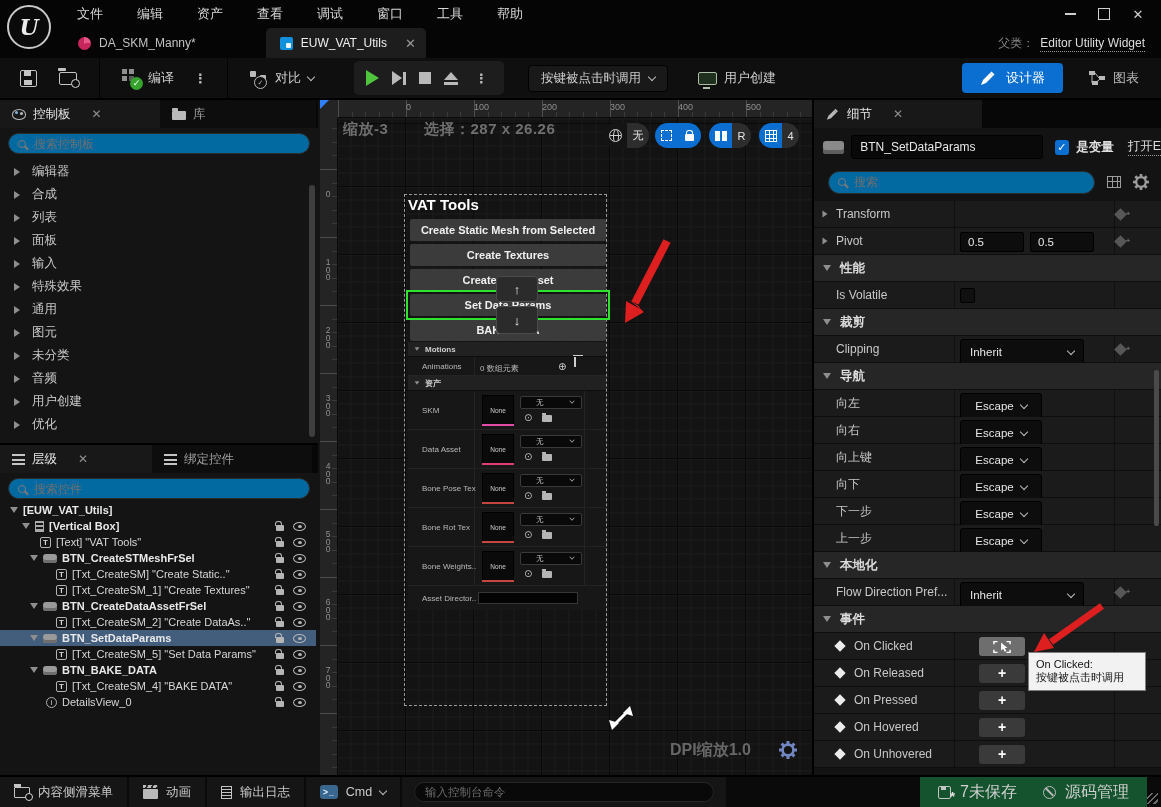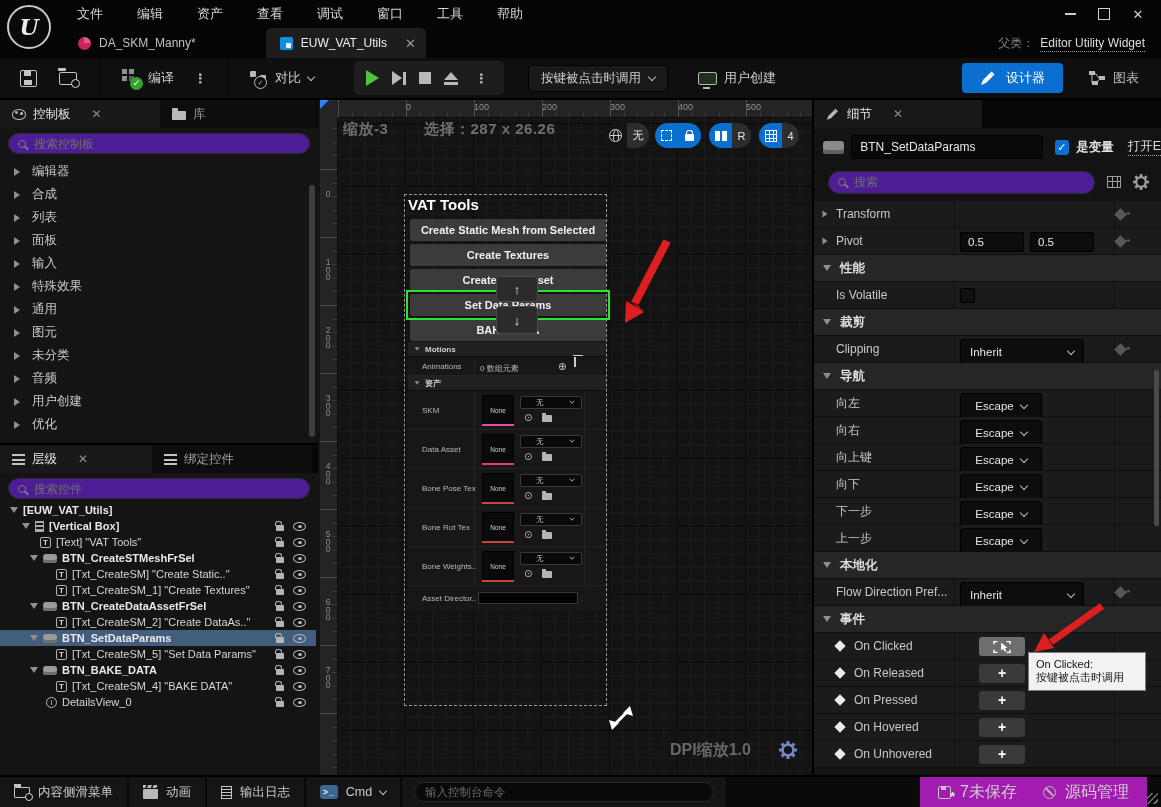--- a/index.html
+++ b/index.html
@@ -69,21 +69,21 @@
 .chev{display:inline-block;width:6px;height:6px;border-right:1.7px solid #bdbdbd;border-bottom:1.7px solid #bdbdbd;transform:rotate(45deg);margin-top:-3px}
 .rightgrp{margin-left:auto;display:flex;align-items:center;gap:26px;margin-right:8px}
 .designerbtn{display:flex;align-items:center;gap:9px;background:#0b6fd2;border-radius:4px;height:30px;padding:0 18px;font-size:13px;color:#fff}
 .graphbtn{display:flex;align-items:center;gap:8px;font-size:13px;color:#b9b9b9}
 
 
 .tabstrip{display:flex;background:#070707;height:28px;align-items:flex-end}
 .ptab{display:flex;align-items:center;gap:7px;height:28px;padding:0 12px;font-size:12.5px;color:#9f9f9f;background:#0d0d0d}
 .ptab.active{background:#181818;color:#e8e8e8}
 .ptab .x{margin-left:14px;color:#8f8f8f;font-size:12px}
-.searchrow{display:flex;align-items:center;gap:8px;margin:5px 8px;background:#4c1d95;border:1px solid #2c2c2c;border-radius:11px;height:21px;padding:0 9px}
+.searchrow{display:flex;align-items:center;gap:8px;margin:5px 8px;background:#0369a1;border:1px solid #2c2c2c;border-radius:11px;height:21px;padding:0 9px}
 .ic-search{position:relative;width:8px;height:8px;border:1.8px solid #7a7a7a;border-radius:50%;flex:none}
 .ic-search::after{content:"";position:absolute;width:5px;height:1.8px;background:#7a7a7a;transform:rotate(45deg);right:-4px;bottom:-2px}
 .searchrow input{background:transparent;border:none;outline:none;color:#bdbdbd;font-size:12px;width:100%}
 .searchrow input::placeholder{color:#6f6f6f}
 .tri-r{width:0;height:0;border-left:6px solid #8e8e8e;border-top:4.5px solid transparent;border-bottom:4.5px solid transparent;flex:none}
 .tri-d{width:0;height:0;border-top:6px solid #8e8e8e;border-left:4.5px solid transparent;border-right:4.5px solid transparent;flex:none}
 
 
 .leftcol{position:absolute;left:0;top:100px;width:320px;height:675px;background:#141414}
 .palette{position:absolute;left:0;top:0;width:318px;height:341px;background:#141414}
@@ -213,21 +213,21 @@
 .tooltip .tt1{font-size:11px}
 .tooltip .tt2{font-size:11px;white-space:nowrap}
 .dscroll{position:absolute;right:2px;top:270px;width:5px;height:156px;background:#4a4a4a;border-radius:2px}
 
 
 .statusbar{position:absolute;left:0;top:775px;width:1161px;height:32px;background:#0a0a0a;border-top:2px solid #000;display:flex;align-items:stretch}
 .sb-seg{display:flex;align-items:center;gap:8px;background:#151515;padding:0 14px;margin-right:2px;font-size:12.5px;color:#cbcbcb;white-space:nowrap}
 .sb-input-wrap{display:flex;align-items:center;background:#151515;padding:0 12px;margin-right:2px}
 .sb-input{width:300px;height:20px;background:#090909;border:1px solid #262626;border-radius:10px;color:#bdbdbd;font-size:11.5px;padding-left:10px;outline:none}
 .sb-input::placeholder{color:#6a6a6a}
-.sb-right{margin-left:auto;display:flex;align-items:center;gap:26px;background:#a21caf;padding:0 18px}
+.sb-right{margin-left:auto;display:flex;align-items:center;gap:26px;background:#14532d;padding:0 18px}
 .ic-drawer{position:relative;width:16px;height:11px;border:1.5px solid #c4c4c4;border-radius:1px}
 .ic-drawer::before{content:"";position:absolute;left:-1.5px;top:-4px;width:7px;height:3px;background:#c4c4c4}
 .ic-drawer::after{content:"";position:absolute;right:-4px;bottom:-4px;width:6px;height:6px;border:1.6px solid #d8d8d8;border-radius:50%;background:#0f0f0f}
 .ic-clap{position:relative;width:15px;height:10px;background:#b9b9b9;border-radius:1px;margin-top:4px}
 .ic-clap::before{content:"";position:absolute;left:0;top:-4px;width:15px;height:3px;background:repeating-linear-gradient(115deg,#b9b9b9 0 3px,#2a2a2a 3px 5px)}
 .ic-log{position:relative;width:11px;height:13px;border:1.3px solid #c4c4c4;background:repeating-linear-gradient(0deg,transparent 0 2px,#c4c4c4 2px 3px)}
 .ic-term{background:#39678f;border-radius:3px;color:#eaf6ff;font-size:8.5px;font-weight:bold;padding:2px 3px;letter-spacing:1px}
 .ic-term::after{content:">_"}
 .ic-saveu{position:relative;width:13px;height:13px;border:1.6px solid #c4c4c4;border-radius:2px}
 .ic-saveu::before{content:"";position:absolute;left:2px;top:-1px;width:5px;height:4px;background:#c4c4c4}

